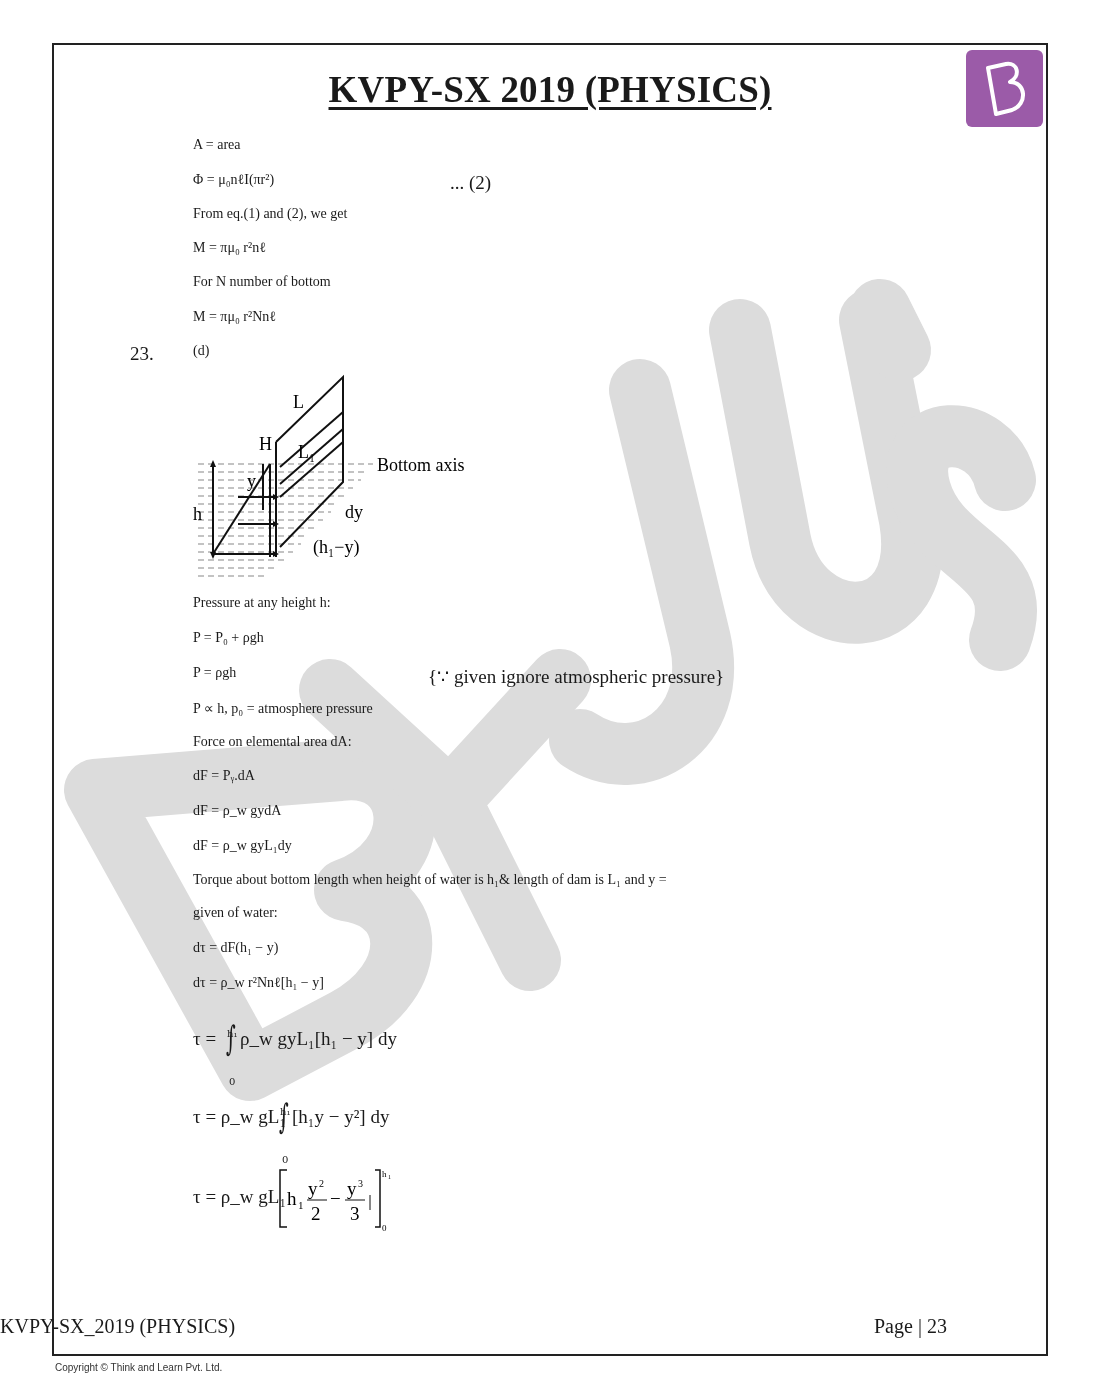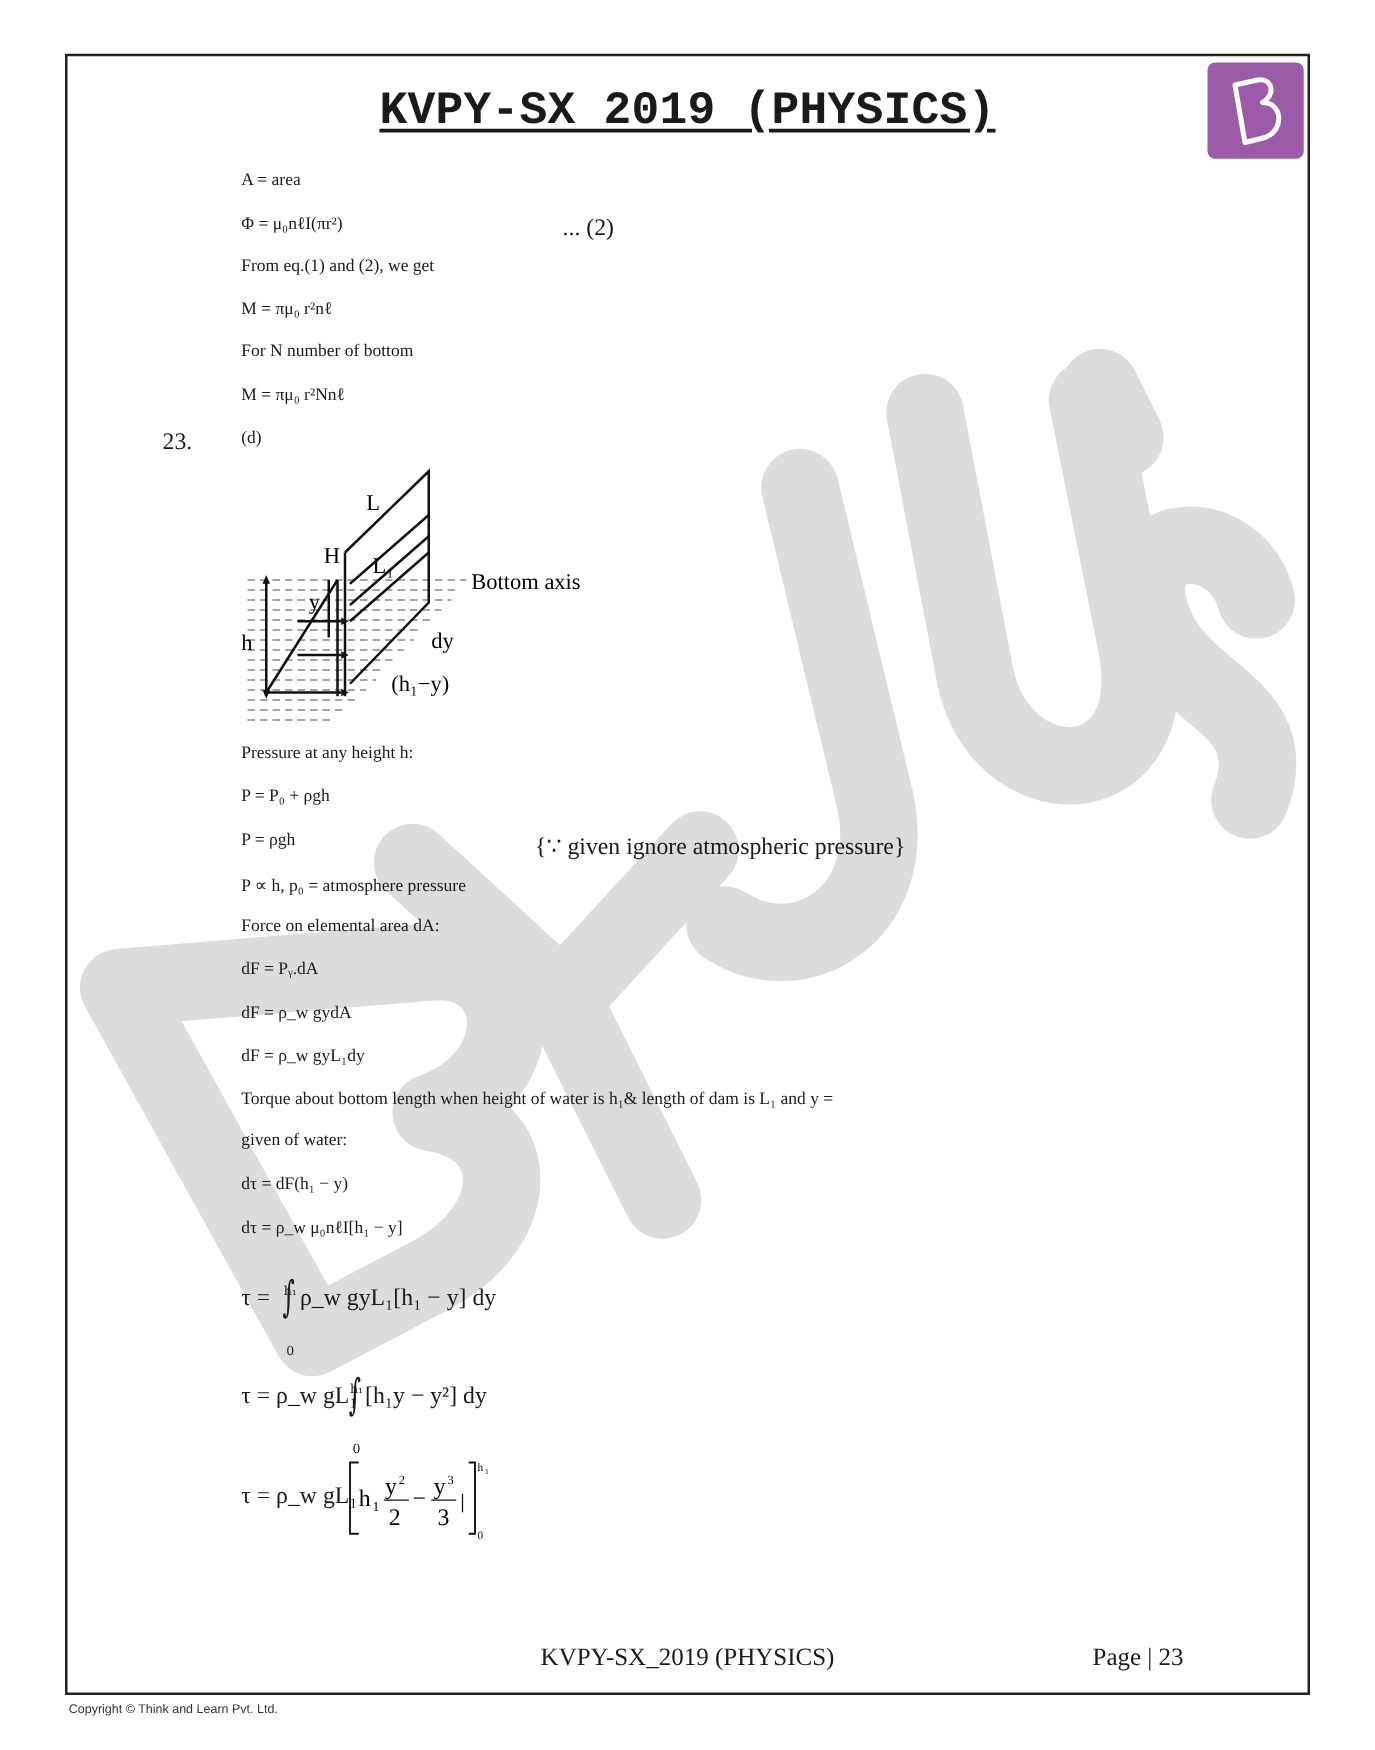--- a/index.html
+++ b/index.html
@@ -2,31 +2,31 @@
 <html><head>
 <meta charset="utf-8">
 <style>
   html, body { margin:0; padding:0; background:#ffffff; }
   body { width:1100px; height:1400px; position:relative; overflow:hidden;
          font-family:"DejaVu Serif", serif; color:#1a1a1a; }
   .frame { position:absolute; left:52px; top:43px; width:996px; height:1313px;
            border:2px solid #222; box-sizing:border-box; }
   .watermark { position:absolute; left:0; top:0; width:1100px; height:1400px; pointer-events:none; }
   .title { position:absolute; left:0; width:1100px; top:68px; text-align:center;
-           font-family:Liberation Mono, monospace; font-weight:bold; font-size:37px;
+           font-family:Liberation Serif, serif; font-weight:bold; font-size:37px;
            text-decoration:underline; text-underline-offset:5px; letter-spacing:0.2px; }
   .logo { position:absolute; left:966px; top:50px; width:77px; height:77px;
           background:#9b5ba8; border-radius:6px; }
   .line { position:absolute; left:193px; font-size:14px; white-space:nowrap;
           font-family:"Liberation Serif", serif; }
   .qnum { position:absolute; left:130px; font-size:19px; font-family:"Liberation Serif", serif; }
   .eqnum { position:absolute; left:450px; top:172px; font-size:19px; font-family:"Liberation Serif", serif; }
   .hint { position:absolute; left:384px; top:665px; font-size:19px; font-family:"Liberation Serif", serif;margin-left:44px; }
   .diagram { position:absolute; left:193px; top:372px; }
-  .footer-title { position:absolute; left:0; width:1100px; top:1315px; text-align:center;
+  .footer-title { position:absolute; left:0; width:1100px; top:1315px; text-align:left;
                   font-family:"Liberation Serif", serif; font-size:20px; }
   .footer-page { position:absolute; left:874px; top:1315px; font-family:"Liberation Serif", serif; font-size:20px; }
   .copyright { position:absolute; left:55px; top:1362px; font-family:"Liberation Sans", sans-serif; font-size:10px; color:#333; }
   .math { position:absolute; left:193px; font-family:"Liberation Serif", serif; font-size:19px; }
   .int { position:absolute; font-size:34px; transform:scaleX(0.55); }
   .lim { position:absolute; font-size:10px;margin-top:18px; }
 </style>
 </head>
 <body>
 
@@ -122,21 +122,21 @@
 <div class="line" style="top:665px">P = ρgh</div>
 <div class="hint">{∵ given ignore atmospheric pressure}</div>
 <div class="line" style="top:700px">P ∝ h, p₀ = atmosphere pressure</div>
 <div class="line" style="top:734px">Force on elemental area dA:</div>
 <div class="line" style="top:768px">dF = Pᵧ.dA</div>
 <div class="line" style="top:803px">dF = ρ_w gydA</div>
 <div class="line" style="top:838px">dF = ρ_w gyL₁dy</div>
 <div class="line" style="top:872px">Torque about bottom length when height of water is h₁&amp; length of dam is L₁ and y =</div>
 <div class="line" style="top:905px">given of water:</div>
 <div class="line" style="top:940px">dτ = dF(h₁ − y)</div>
-<div class="line" style="top:975px">dτ = ρ_w μ₀nℓI[h₁ − y]</div>
+<div class="line" style="top:975px">dτ = ρ_w r²Nnℓ[h₁ − y]</div>
 
 <div class="math" style="top:1028px">
   <span>τ = </span>
 </div>
 <span class="lim" style="left:227px; top:1010px; position:absolute;">h₁</span>
 <span class="int" style="left:222px; top:1018px;">∫</span>
 <span class="lim" style="left:229px; top:1058px; position:absolute;">0</span>
 <div class="math" style="left:240px; top:1028px">ρ_w gyL₁[h₁ − y] dy</div>
 
 <div class="math" style="top:1106px">τ = ρ_w gL₁</div>

